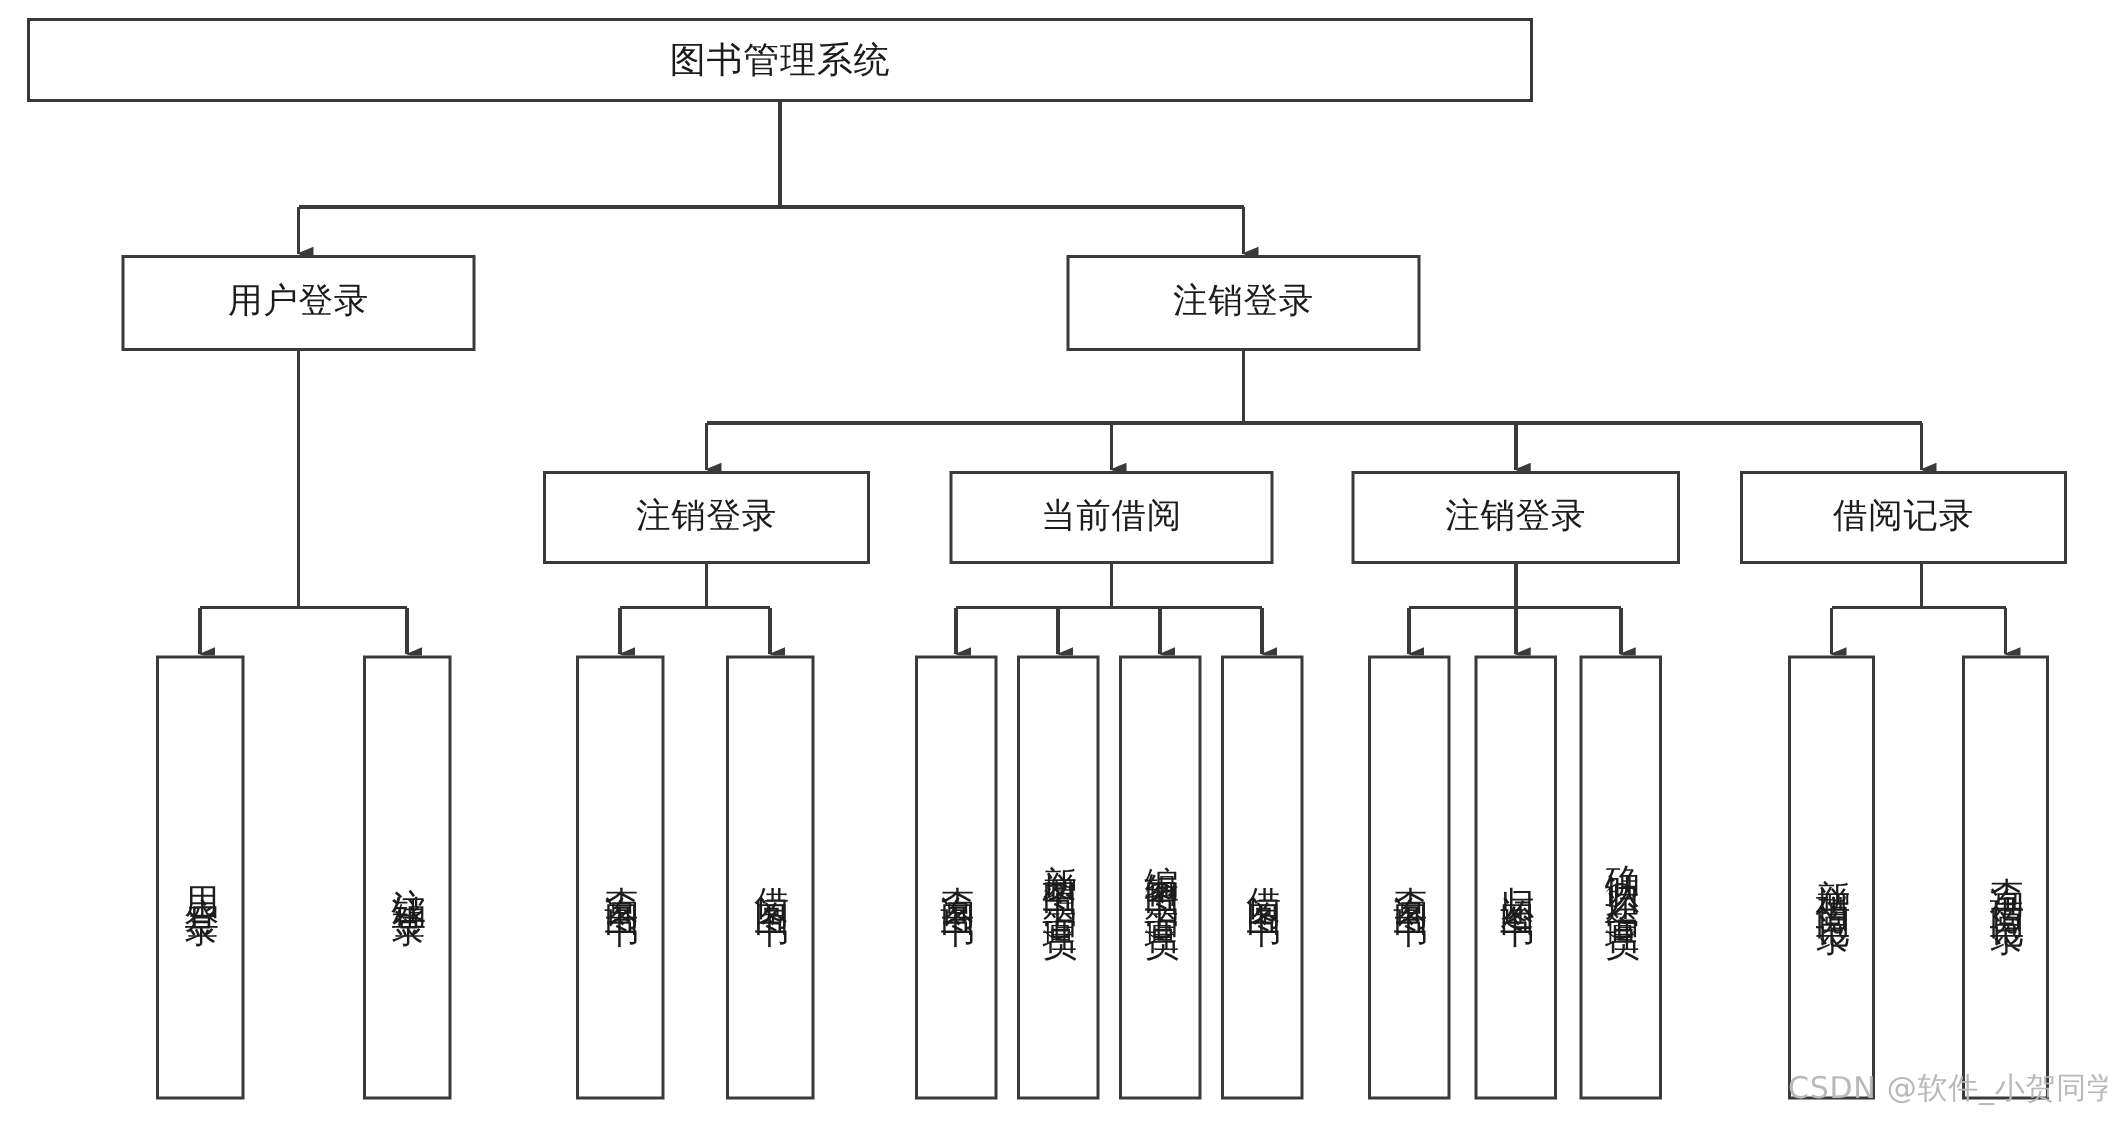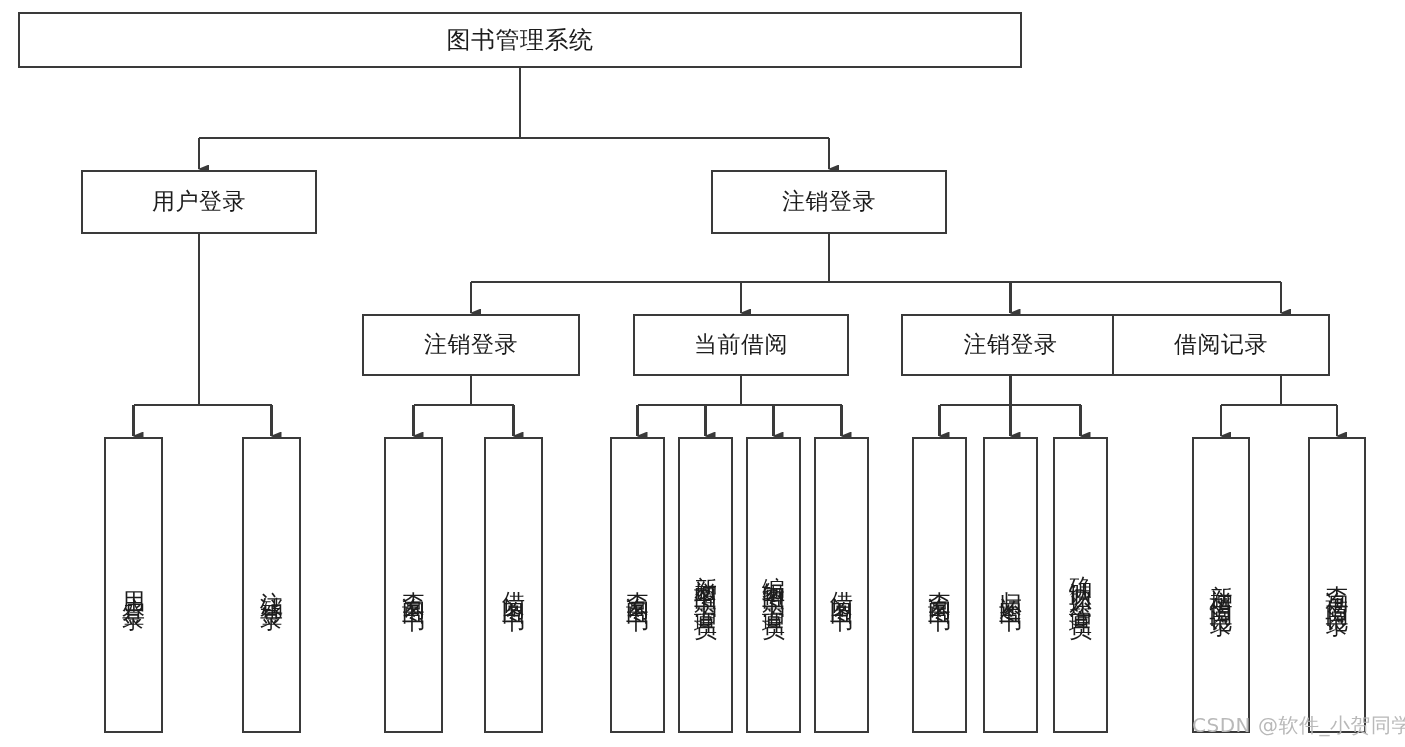--- a/index.html
+++ b/index.html
@@ -133,21 +133,21 @@
       </div>
       <div class="node horiz" style="left: 362px; top: 314px; width: 218px; height: 62px;">
         <span class="node-label">注销登录</span>
       </div>
       <div class="node horiz" style="left: 633px; top: 314px; width: 216px; height: 62px;">
         <span class="node-label">当前借阅</span>
       </div>
       <div class="node horiz" style="left: 901px; top: 314px; width: 219px; height: 62px;">
         <span class="node-label">注销登录</span>
       </div>
-      <div class="node horiz" style="left: 1112px; top: 314px; width: 218px; height: 62px;">
+      <div class="node horiz" style="left: 1160px; top: 314px; width: 218px; height: 62px;">
         <span class="node-label">借阅记录</span>
       </div>
       <div class="node vert" style="left: 104px; top: 437px; width: 59px; height: 296px;">
         <span class="node-label">用户登录</span>
       </div>
       <div class="node vert" style="left: 242px; top: 437px; width: 59px; height: 296px;">
         <span class="node-label">注销登录</span>
       </div>
       <div class="node vert" style="left: 384px; top: 437px; width: 59px; height: 296px;">
         <span class="node-label">查询图书</span>

